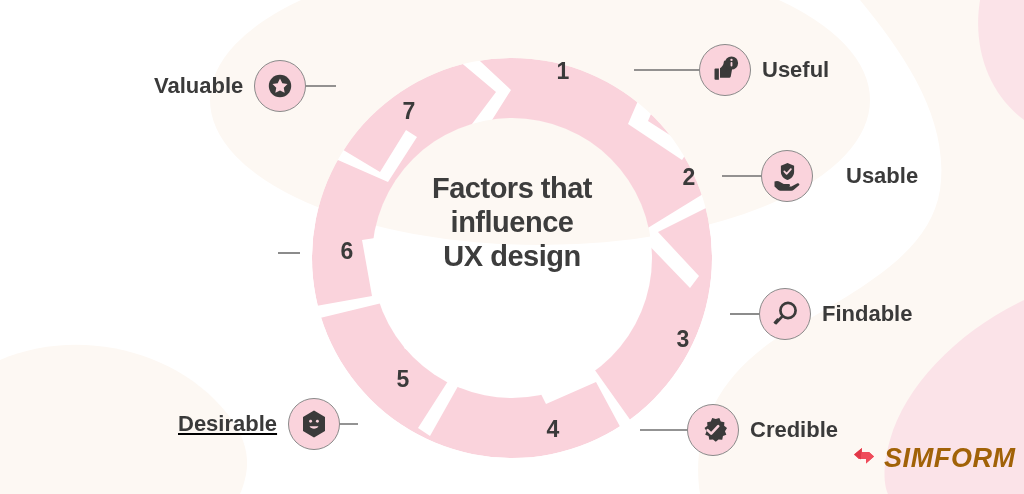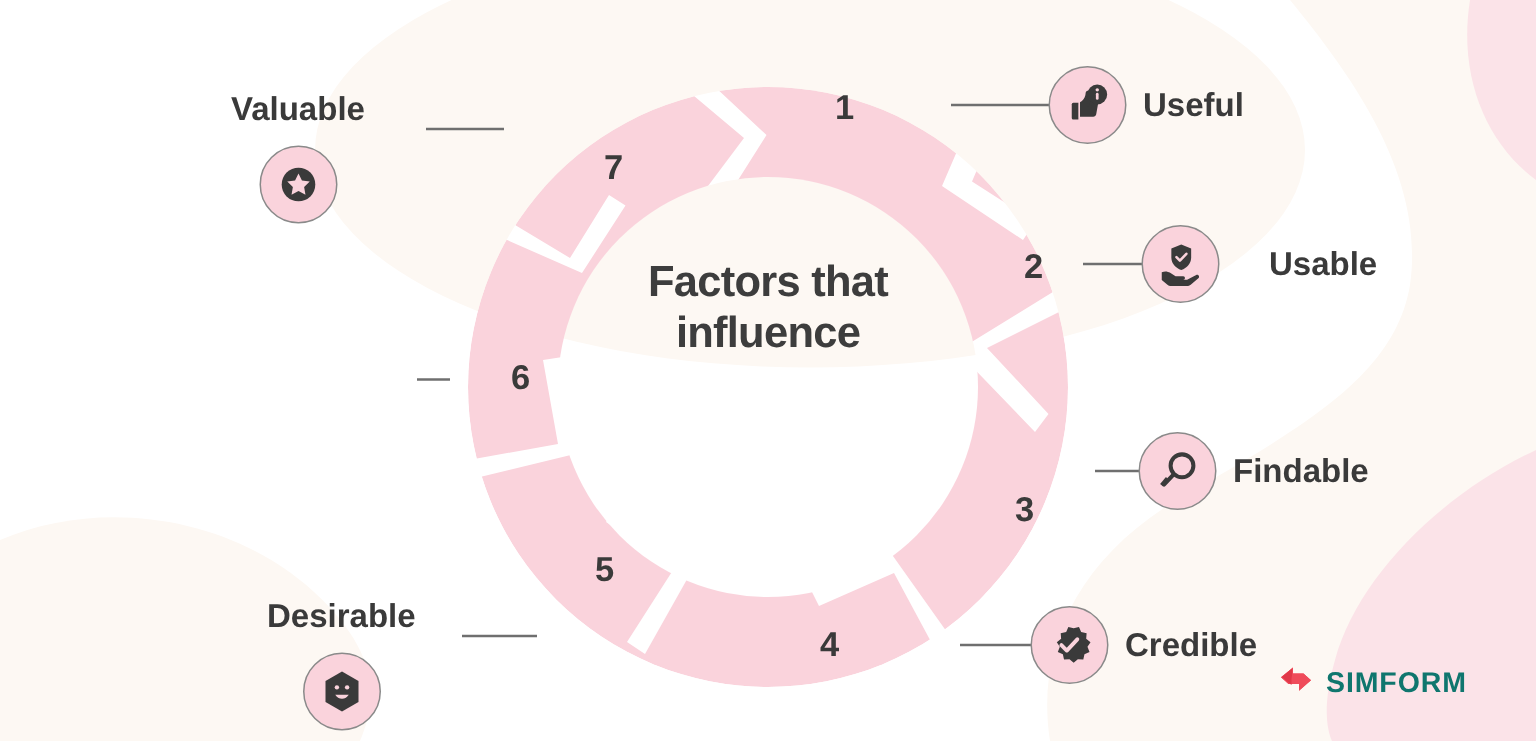--- a/index.html
+++ b/index.html
@@ -48,21 +48,21 @@
     line-height: 1.17;
     letter-spacing: -0.5px;
   }
   .node {
     position: absolute;
     display: flex;
     align-items: center;
     gap: 11px;
   }
   .node.left {
-    flex-direction: column;
+    flex-direction: row;
   }
   .icon-circle {
     width: 52px;
     height: 52px;
     border-radius: 50%;
     background: #fad3dc;
     border: 1.2px solid #8a8a8a;
     box-sizing: border-box;
     display: flex;
     align-items: center;
@@ -80,24 +80,25 @@
   }
   .logo {
     position: absolute;
     left: 851px;
     top: 443px;
     display: flex;
     align-items: center;
     gap: 7px;
   }
   .logo-text {
-    font-size: 19px;
-    font-weight: bold;
-    color: #0f766e;
+    font-size: 27px;
+    font-weight: bold;
+    color: #a16207;
     letter-spacing: 0.6px;
+    font-style: italic;
   }
 </style>
 </head>
 <body>
 
 <div id="stage">
 
   <svg class="bg-svg" viewBox="0 0 1024 494">
     <defs>
       <clipPath id="frameClip">
@@ -164,20 +165,21 @@
   <div class="ring-num" style="left:674px; top:166px;">2</div>
   <div class="ring-num" style="left:668px; top:328px;">3</div>
   <div class="ring-num" style="left:538px; top:418px;">4</div>
   <div class="ring-num" style="left:388px; top:368px;">5</div>
   <div class="ring-num" style="left:332px; top:240px;">6</div>
   <div class="ring-num" style="left:394px; top:100px;">7</div>
 
   <div class="center-title">
     <div>Factors that</div>
     <div>influence</div>
+    <div>UX design</div>
   </div>
 
   <div class="node right" style="left:699px; top:44px;">
     <div class="icon-circle">
       <svg width="34" height="34" viewBox="0 0 34 34">
         <g fill="#3a3a3a">
           <path d="M7.5 15.5 h3.4 v11.2 h-3.4 a1 1 0 0 1 -1 -1 v-9.2 a1 1 0 0 1 1 -1 z"></path>
           <path d="M12 15.2 c1.8 -1.1 3.2 -2.9 3.6 -4.9 c0.2 -1 0.1 -2.2 0.9 -2.6 c1 -0.5 2.2 0.4 2.3 1.5 c0.1 1.3 -0.5 2.6 -0.9 3.9 h4.8 c1 0 1.8 0.8 1.6 1.8 l-1.5 8.3 c-0.2 1 -1 1.6 -2 1.6 H12 z"></path>
           <circle cx="23.5" cy="10" r="6.6"></circle>
           <path d="M19.2 14.4 l-1.9 4 l4.4 -1.6 z"></path>
@@ -218,21 +220,21 @@
   <div class="node right" style="left:687px; top:404px;">
     <div class="icon-circle">
       <svg width="34" height="34" viewBox="0 0 34 34">
         <path d="M17 2.4 l2.9 2.5 l3.7 -1 l1.5 3.6 l3.8 0.8 l-0.3 3.8 l3 2.4 l-2.1 3.2 l1.4 3.6 l-3.5 1.5 l-0.8 3.8 l-3.8 -0.3 l-2.9 2.5 l-2.9 -2.5 l-3.8 0.3 l-0.8 -3.8 l-3.5 -1.5 l1.4 -3.6 l-2.1 -3.2 l3 -2.4 l-0.3 -3.8 l3.8 -0.8 l1.5 -3.6 l3.7 1 z" fill="#3a3a3a" transform="translate(0,1.2) scale(0.96) translate(0.7,0)"></path>
         <path d="M11.6 17.1 l3.6 3.6 l7 -7.5" stroke="#fad3dc" stroke-width="2.6" fill="none" stroke-linecap="round" stroke-linejoin="round"></path>
       </svg>
     </div>
     <div class="node-label">Credible</div>
   </div>
 
-  <div class="node left" style="left:178px; top:398px;">
+  <div class="node left" style="left:178px; top:398px;text-decoration:underline;">
     <div class="node-label">Desirable</div>
     <div class="icon-circle">
       <svg width="32" height="32" viewBox="0 0 32 32">
         <path d="M16 2.6 L27 9 v14 L16 29.4 L5 23 V9 Z" fill="#3a3a3a"></path>
         <circle cx="12.6" cy="13.2" r="1.45" fill="#fad3dc"></circle>
         <circle cx="19.4" cy="13.2" r="1.45" fill="#fad3dc"></circle>
         <path d="M11.5 18.2 a5.2 5.2 0 0 0 9 0 z" fill="#fad3dc"></path>
       </svg>
     </div>
   </div>

